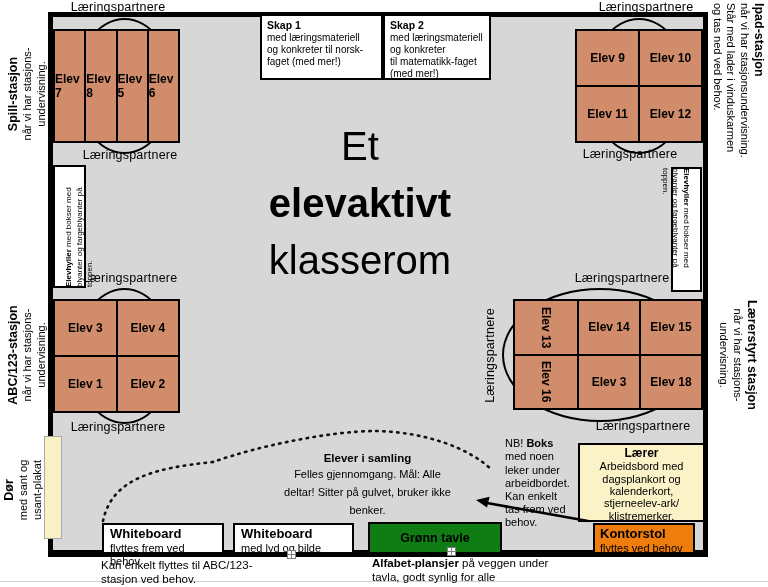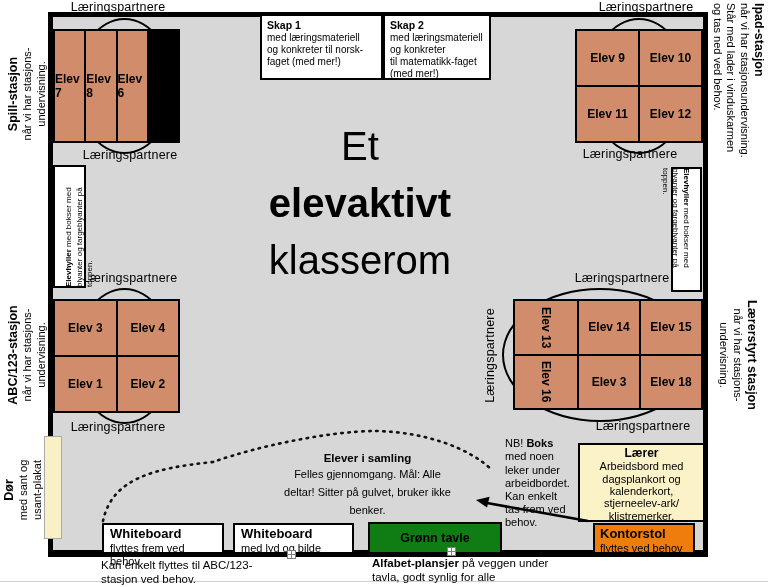--- a/index.html
+++ b/index.html
@@ -66,20 +66,21 @@
   </div>
 
   <div class="abs ellipse" style="left:75px;top:18px;width:99px;height:136px;"></div>
   <div class="abs ellipse" style="left:589px;top:18px;width:100px;height:136px;"></div>
   <div class="abs ellipse" style="left:75px;top:288px;width:99px;height:136px;"></div>
   <div class="abs ellipse" style="left:502px;top:288px;width:196px;height:134px;"></div>
 
   <div class="abs desk-group" style="left:53px;top:29px;width:127px;height:114px;grid-template-columns:1fr 1fr 1fr 1fr;">
     <div class="desk-cell">Elev 7</div>
     <div class="desk-cell">Elev 8</div>
+    <div class="desk-cell">Elev 5</div>
     <div class="desk-cell">Elev 6</div>
   </div>
 
   <div class="abs desk-group" style="left:575px;top:29px;width:128px;height:114px;grid-template-columns:1fr 1fr;">
     <div class="desk-cell">Elev 9</div>
     <div class="desk-cell">Elev 10</div>
     <div class="desk-cell">Elev 11</div>
     <div class="desk-cell">Elev 12</div>
   </div>
 

